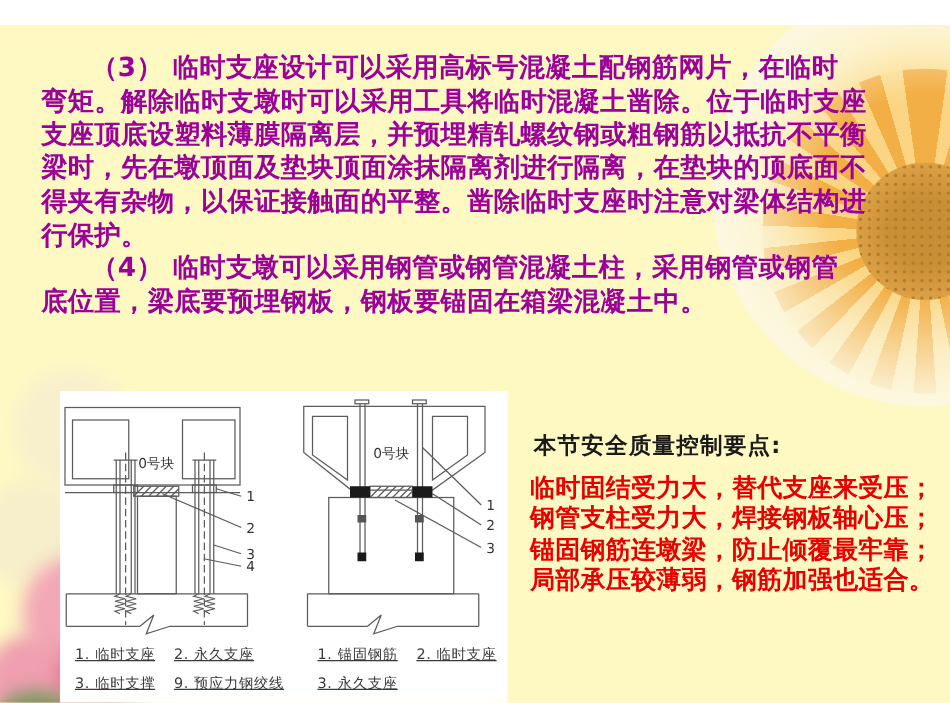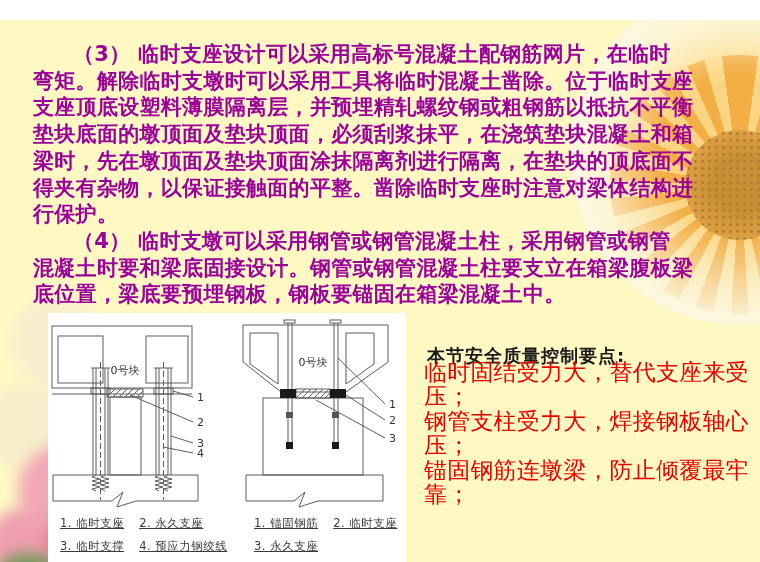--- a/index.html
+++ b/index.html
@@ -31,22 +31,22 @@
   .b10{left:18px;top:290px;width:52px;height:42px;background:#5d7a50;}
 
   
   .bodytext{position:absolute;left:33px;top:21px;width:698px;z-index:3;
     color:#9b009b;font-size:21px;font-weight:bold;line-height:26.7px;letter-spacing:.3px;}
   .bodytext .indent{text-indent:40px;}
 
   
   .rp-title{position:absolute;left:427px;top:324px;z-index:3;color:#1a1a1a;
     font-size:18px;font-weight:bold;letter-spacing:1px;}
-  .rp-red{position:absolute;left:424px;top:340px;z-index:3;color:#e80000;
-    font-size:23px;font-weight:normal;line-height:24.4px;letter-spacing:.2px;}
+  .rp-red{position:absolute;left:424px;top:358px;z-index:3;color:#e80000;
+    font-size:20px;font-weight:bold;line-height:24.4px;letter-spacing:.2px;}
 
   
   .panel{position:absolute;left:48px;top:293px;width:358px;height:252px;background:#ffffff;z-index:2;}
   .fig{position:absolute;top:5px;width:170px;height:248px;}
   .fig-left{left:2px;}
   .fig-right{left:188px;}
   .fig text{font-family:"DejaVu Sans","Liberation Sans",sans-serif;fill:#333;font-size:11px;}
   .legend{position:absolute;top:203px;font-size:11.5px;color:#3a3a3a;letter-spacing:.5px;line-height:14px;}
   .legend-left{left:12px;}
   .legend-right{left:206px;}
@@ -74,34 +74,33 @@
     <div class="blob b7"></div>
     <div class="blob b8"></div>
     <div class="blob b9"></div>
     <div class="blob b10"></div>
   </div>
 
   <div class="bodytext">
     <div class="indent">（3） 临时支座设计可以采用高标号混凝土配钢筋网片，在临时</div>
     <div>弯矩。解除临时支墩时可以采用工具将临时混凝土凿除。位于临时支座</div>
     <div>支座顶底设塑料薄膜隔离层，并预埋精轧螺纹钢或粗钢筋以抵抗不平衡</div>
-    <div>垫块底面的墩顶面及垫块顶面，必须刮浆抹平，在浇筑垫块混凝土和箱</div>
     <div>梁时，先在墩顶面及垫块顶面涂抹隔离剂进行隔离，在垫块的顶底面不</div>
     <div>得夹有杂物，以保证接触面的平整。凿除临时支座时注意对梁体结构进</div>
     <div>行保护。</div>
     <div class="indent">（4） 临时支墩可以采用钢管或钢管混凝土柱，采用钢管或钢管</div>
-    <div>混凝土时要和梁底固接设计。钢管或钢管混凝土柱要支立在箱梁腹板梁</div>
     <div>底位置，梁底要预埋钢板，钢板要锚固在箱梁混凝土中。</div>
   </div>
 
   <div class="rp-title">本节安全质量控制要点:</div>
   <div class="rp-red">
     <div>临时固结受力大，替代支座来受压；</div>
     <div>钢管支柱受力大，焊接钢板轴心压；</div>
     <div>锚固钢筋连墩梁，防止倾覆最牢靠；</div>
+    <div>局部承压较薄弱，钢筋加强也适合。</div>
   </div>
 
   <div class="panel">
 
     <svg class="fig fig-left" viewBox="0 0 170 248">
       <g stroke="#5c5c5c" fill="none" stroke-width="1">
 
         <rect x="2" y="8" width="140" height="62"></rect>
         <rect x="8" y="18" width="45" height="47"></rect>
         <rect x="96" y="18" width="42" height="47"></rect>
@@ -166,21 +165,21 @@
       <text x="153" y="90">1</text>
       <text x="153" y="106">2</text>
       <text x="153" y="124">3</text>
     </svg>
 
     <div class="legend legend-left">
       <div class="lrow">
         <span>1. 临时支座</span><span>2. 永久支座</span>
       </div>
       <div class="lrow">
-        <span>3. 临时支撑</span><span>4. 预应力钢绞线</span>
+        <span>3. 临时支撑</span><span>9. 预应力钢绞线</span>
       </div>
     </div>
     <div class="legend legend-right">
       <div class="lrow">
         <span>1. 锚固钢筋</span><span>2. 临时支座</span>
       </div>
       <div class="lrow">
         <span>3. 永久支座</span>
       </div>
     </div>

